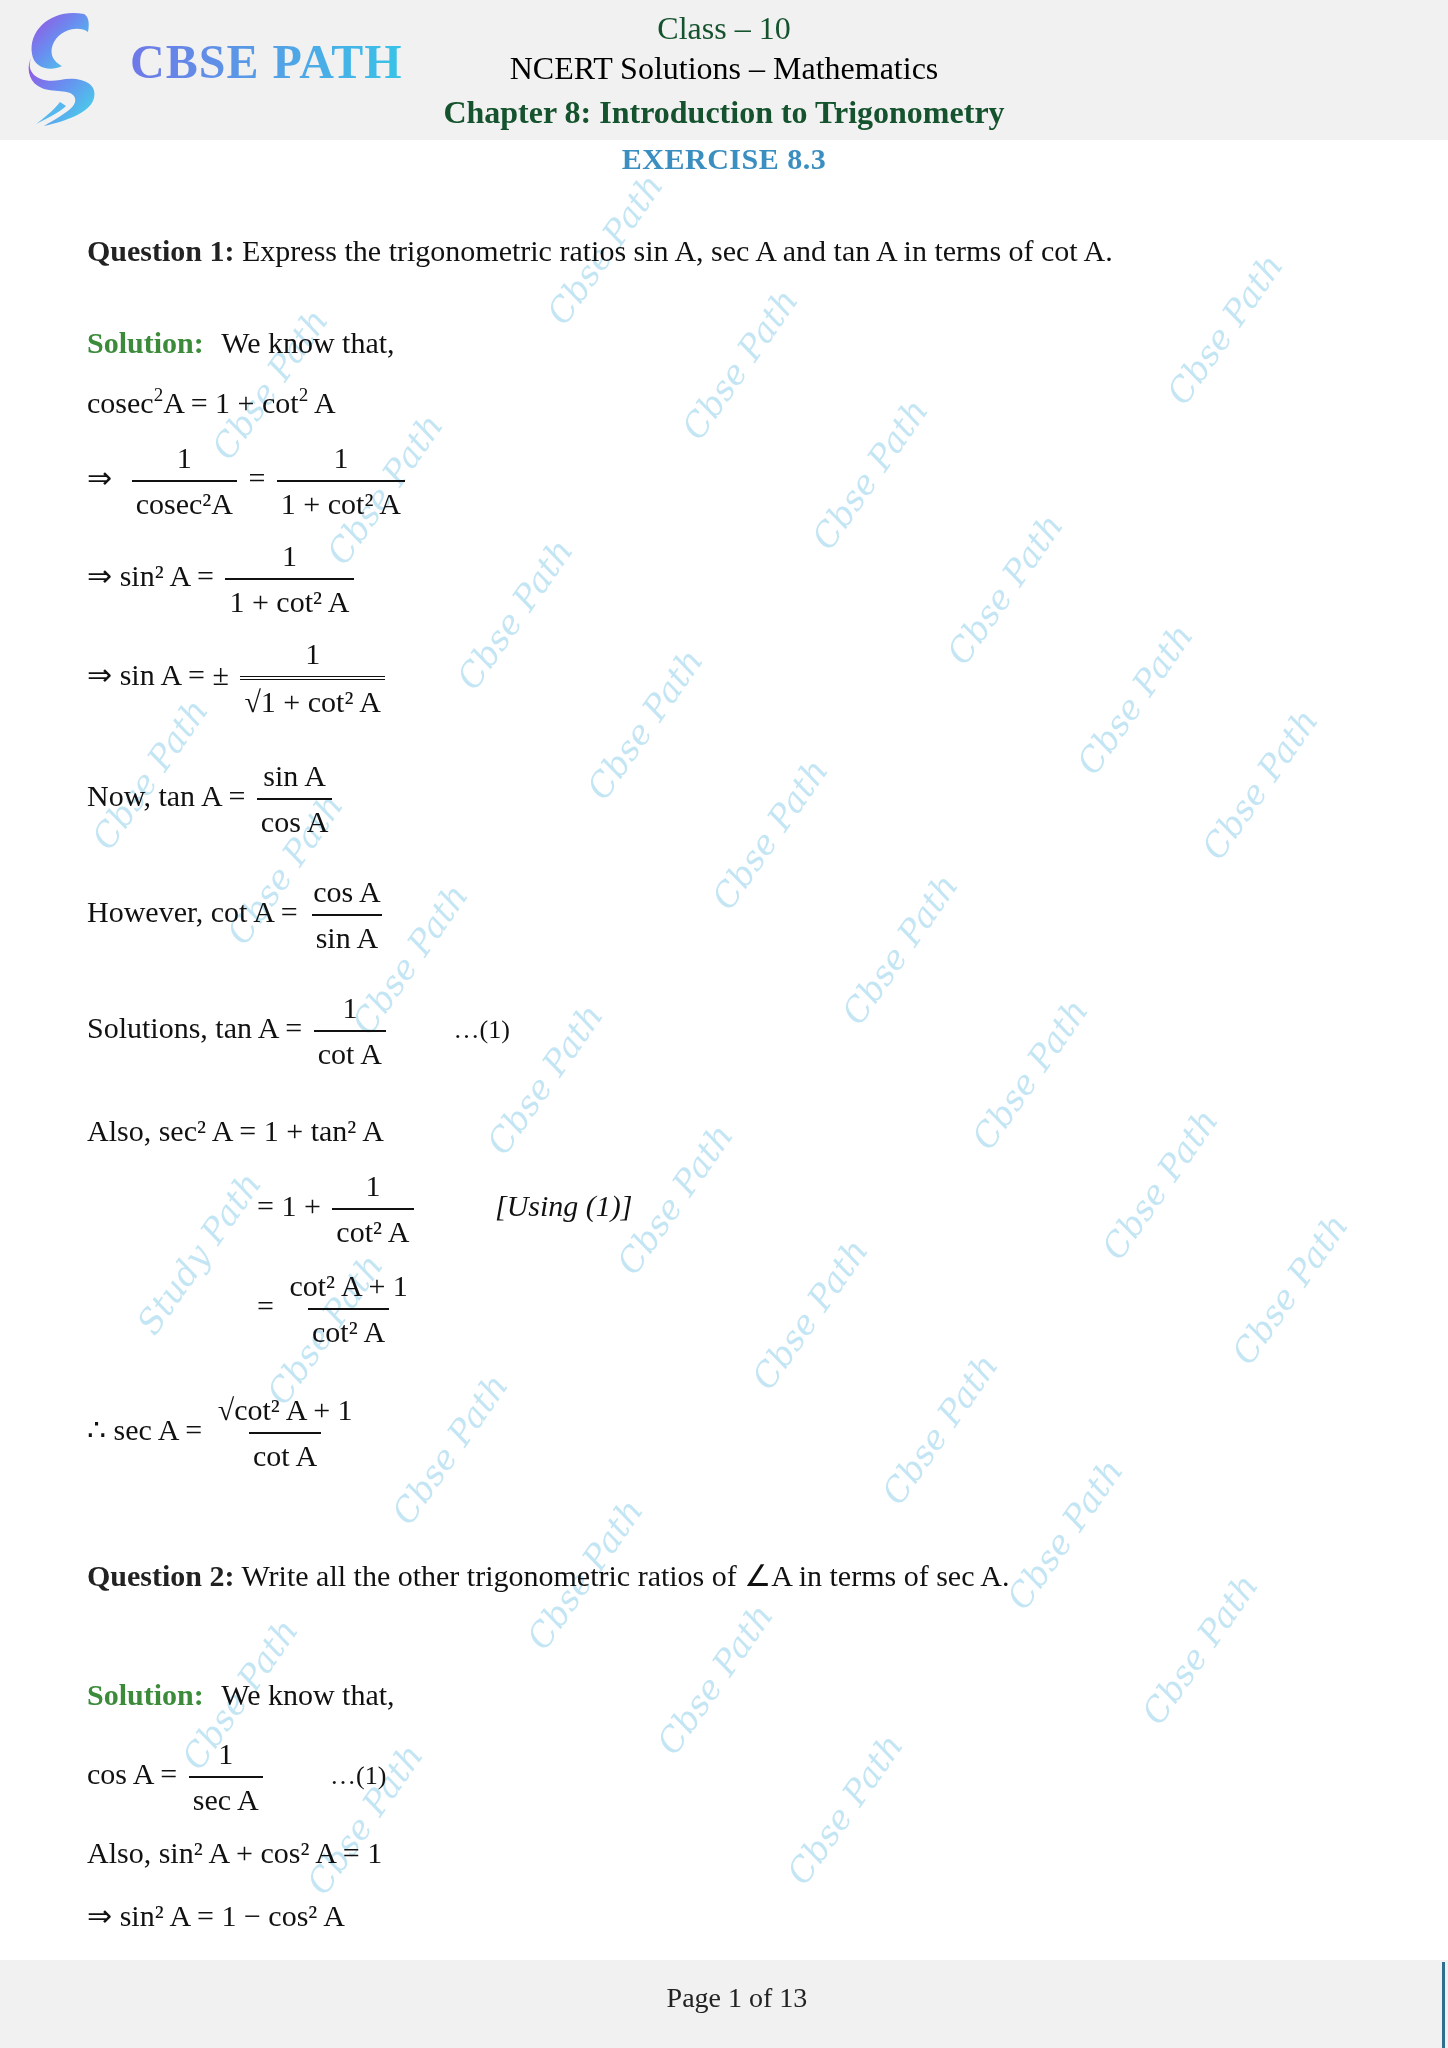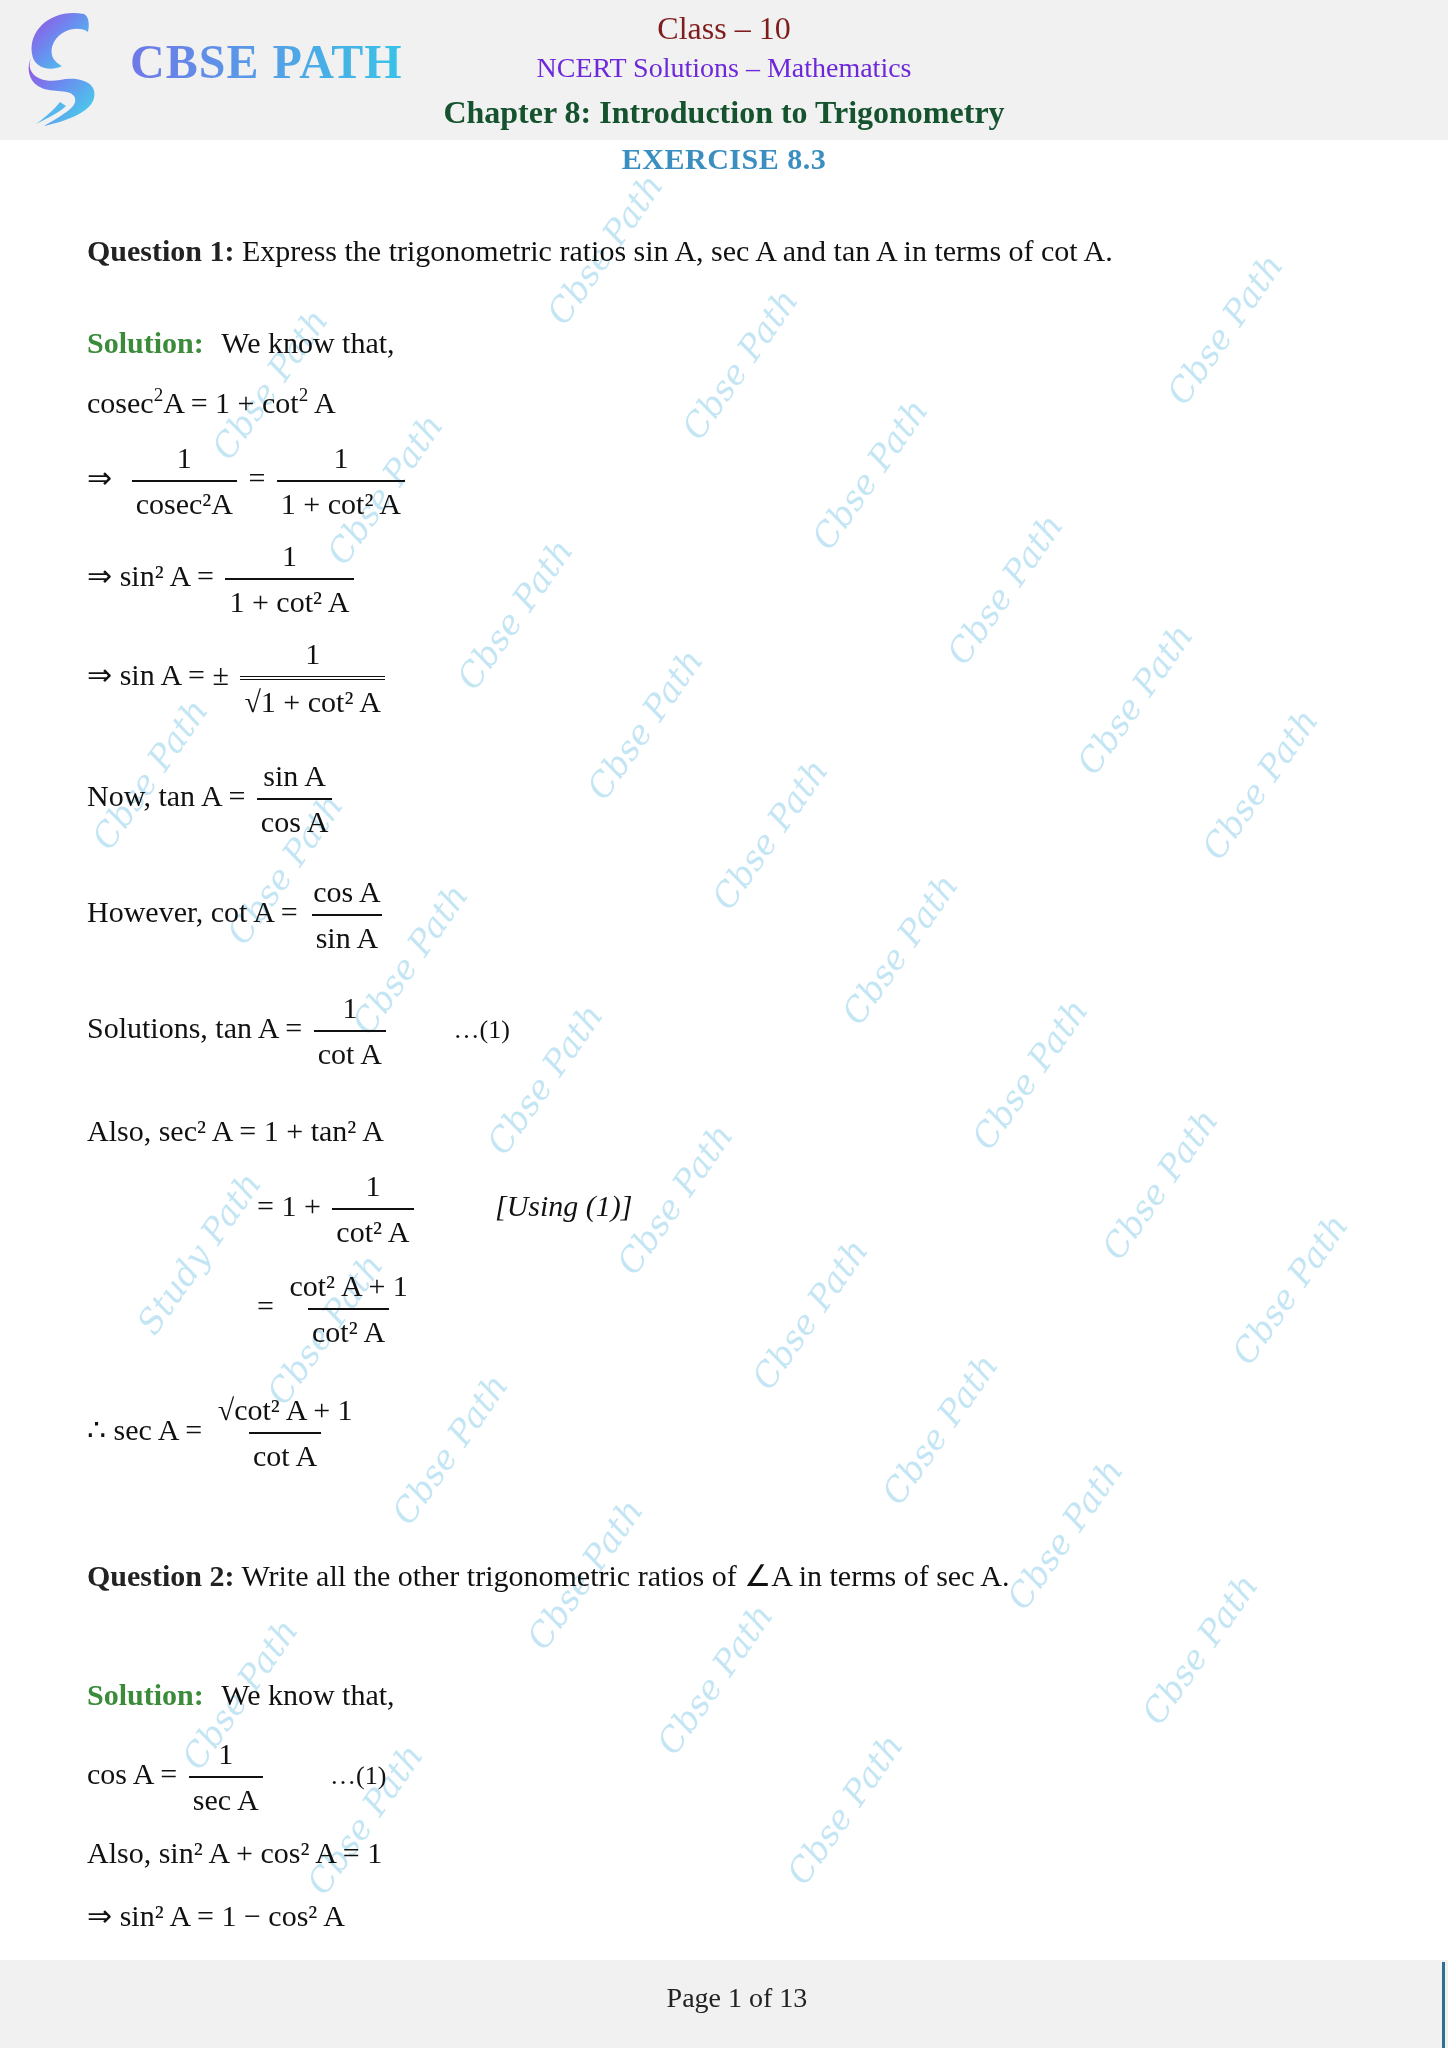--- a/index.html
+++ b/index.html
@@ -45,22 +45,22 @@
         <stop offset="0" stop-color="#9b4ee0"></stop>
         <stop offset="0.45" stop-color="#6a8cf0"></stop>
         <stop offset="1" stop-color="#3fe0e8"></stop>
       </linearGradient>
     </defs>
     <path d="M70 8 C40 2 14 22 18 48 C20 62 36 66 48 60 C40 56 34 48 40 36 C48 22 66 20 74 26 C76 16 74 10 70 8 Z" fill="url(#lg1)"></path>
     <path d="M18 50 C10 66 24 78 46 74 C64 70 84 76 80 92 C76 108 48 116 30 120 C50 108 66 100 60 90 C54 82 36 88 24 80 C14 74 12 60 18 50 Z" fill="url(#lg1)"></path>
     <path d="M46 96 C40 104 30 112 22 118 C34 112 46 106 52 100 Z" fill="#55b8ef"></path>
   </svg>
   <div class="brand">CBSE PATH</div>
-  <div class="hl" style="top:8px; font-family:'Liberation Serif',serif; font-size:32px; line-height:40px; color:#7f1d1d;">Class – 10</div>
-  <div class="hl" style="top:48px; font-family:'Liberation Serif',serif; font-size:28px; line-height:40px; color:#6d28d9;">NCERT Solutions – Mathematics</div>
+  <div class="hl" style="top:8px; font-family:'Liberation Serif',serif; font-size:32px; line-height:40px; color:#14532d;">Class – 10</div>
+  <div class="hl" style="top:48px; font-family:'Liberation Serif',serif; font-size:32px; line-height:40px; color:#000000;">NCERT Solutions – Mathematics</div>
   <div class="hl" style="top:92px; font-family:'Liberation Serif',serif; font-size:32px; line-height:40px; color:#14532d;font-weight:bold;">Chapter 8: Introduction to Trigonometry</div>
 </div>
 
 <div class="exercise">EXERCISE 8.3</div>
 
 <div>
   <span class="wm" style="left:555px;top:300px;">Cbse Path</span>
   <span class="wm" style="left:690px;top:415px;">Cbse Path</span>
   <span class="wm" style="left:1175px;top:380px;">Cbse Path</span>
   <span class="wm" style="left:820px;top:525px;">Cbse Path</span>

